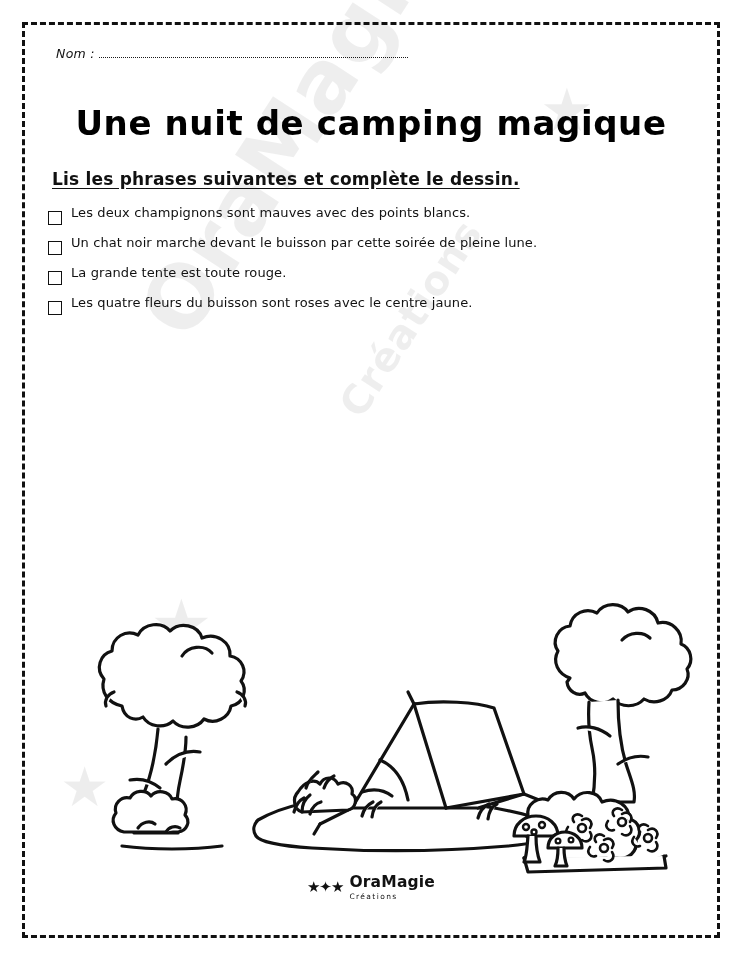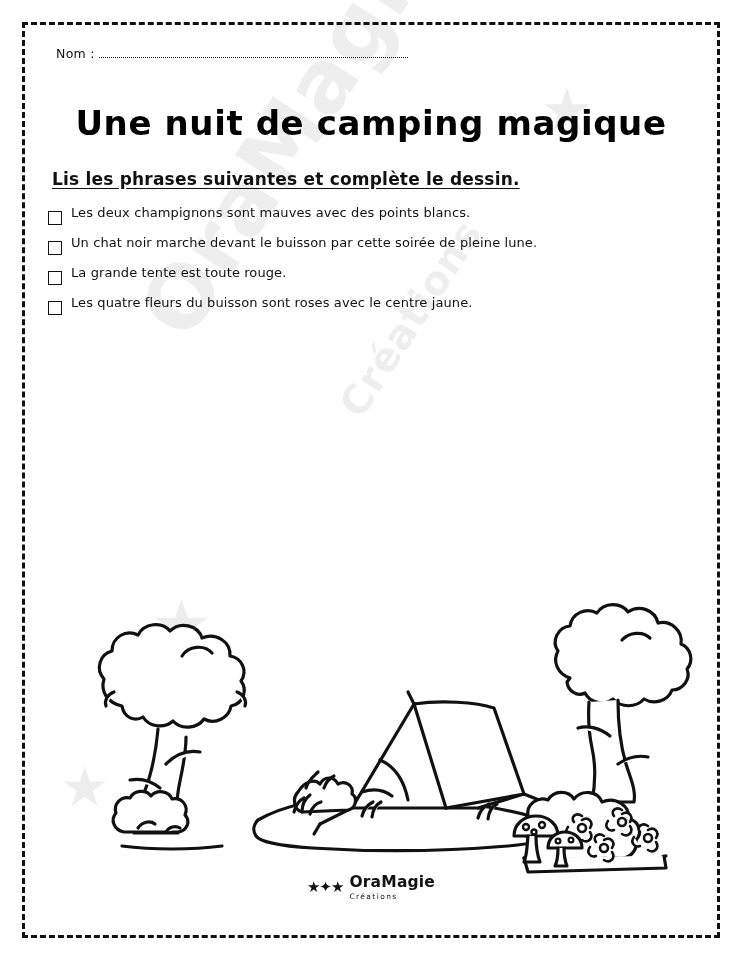--- a/index.html
+++ b/index.html
@@ -55,21 +55,21 @@
   .nd-label {
     white-space: nowrap;
     font-size: 12.5px;
   }
   .nd-line {
     flex: 1 1 auto;
     border-bottom: 1.4px dotted #1a1a1a;
     margin: 0 2px 3px 4px;
     height: 10px;
   }
-  .nd-left { flex: 0 0 56%; display: flex; align-items: flex-end; }
+  .nd-left { flex: 0 0 56%; display: flex; align-items: flex-end; font-style: italic; }
   .nd-right { flex: 1 1 auto; display: flex; align-items: flex-end; padding-left: 12px; }
 
   
   .title {
     text-align: center;
     font-family: "DejaVu Sans", sans-serif;
     font-size: 34px;
     font-weight: 600;
     letter-spacing: 0.6px;
     margin-top: 42px;

